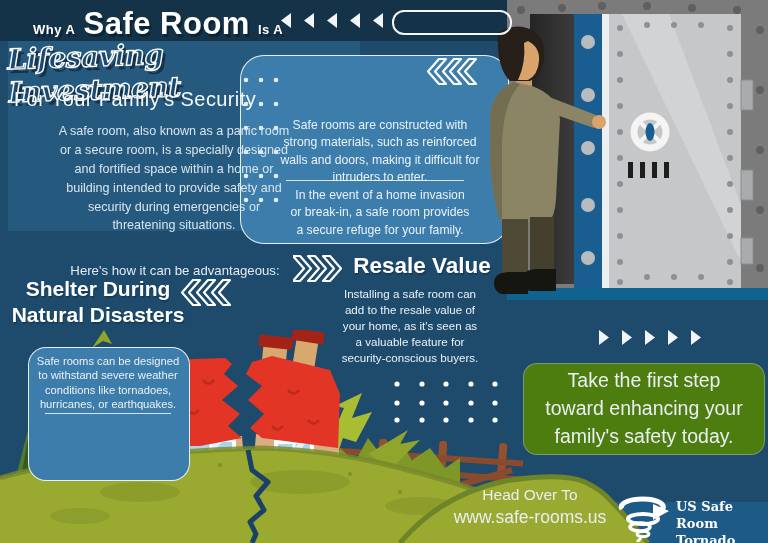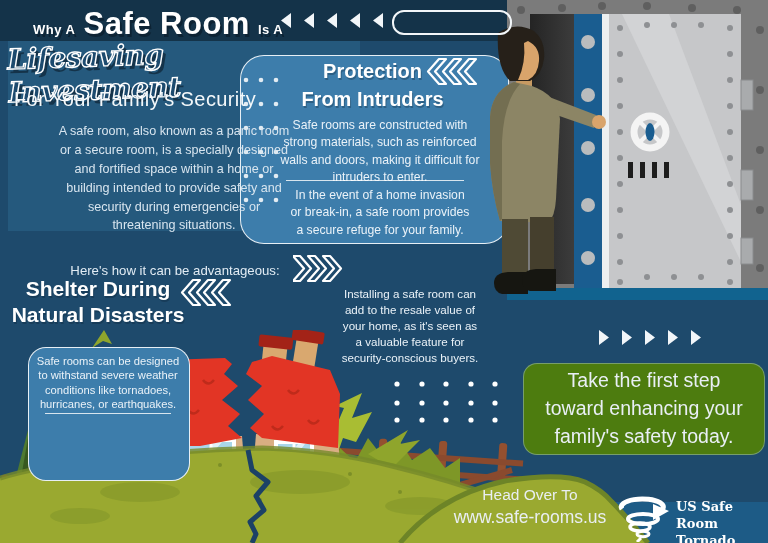--- a/index.html
+++ b/index.html
@@ -379,39 +379,38 @@
   <div class="abs script">Lifesaving Investment</div>
   <div class="abs subtitle">For Your Family's Security</div>
   <div class="abs intro pre ctr">A safe room, also known as a panic room
 or a secure room, is a specially designed
 and fortified space within a home or
 building intended to provide safety and
 security during emergencies or
 threatening situations.</div>
   <div class="abs leadin ctr">Here's how it can be advantageous:</div>
 
-  <div class="abs sec-title protect-title pre ctr">Protection
-From Intruders</div>
   <div class="abs protect-body1 pre ctr">Safe rooms are constructed with
 strong materials, such as reinforced
 walls and doors, making it difficult for
 intruders to enter.</div>
   <div class="abs divider div-protect"></div>
   <div class="abs protect-body2 pre ctr">In the event of a home invasion
 or break-in, a safe room provides
 a secure refuge for your family.</div>
 
   <div class="abs sec-title shelter-title pre ctr">Shelter During
 Natural Disasters</div>
   <div class="abs shelter-body1 pre ctr">Safe rooms can be designed
 to withstand severe weather
 conditions like tornadoes,
 hurricanes, or earthquakes.</div>
   <div class="abs divider div-shelter"></div>
 
+  <div class="abs sec-title resale-title ctr">Resale Value</div>
   <div class="abs resale-body pre ctr">Installing a safe room can
 add to the resale value of
 your home, as it's seen as
 a valuable feature for
 security-conscious buyers.</div>
 
   <div class="abs headover ctr">
     <div class="l1">Head Over To</div>
     <div class="l2">www.safe-rooms.us</div>
   </div>

